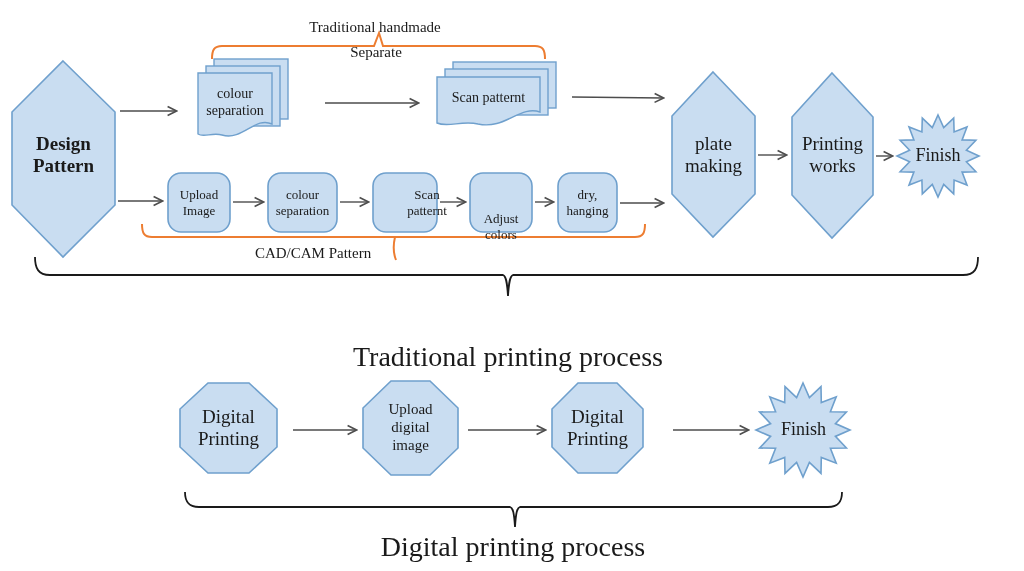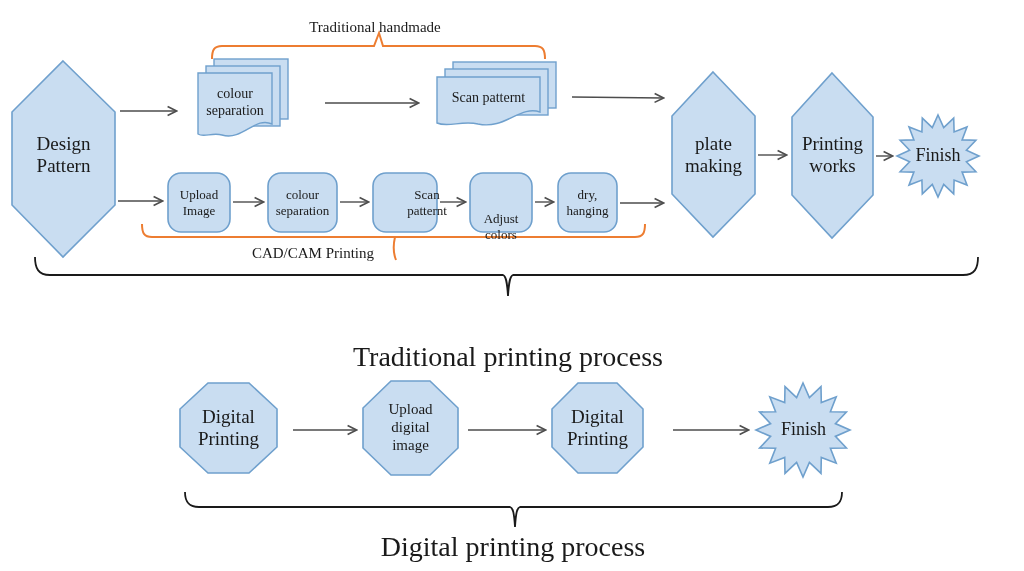--- a/index.html
+++ b/index.html
@@ -85,41 +85,42 @@
     <line class="arrow" x1="468" y1="430" x2="545" y2="430" marker-end="url(#arr)"></line>
     <line class="arrow" x1="673" y1="430" x2="748" y2="430" marker-end="url(#arr)"></line>
 
     <path class="obracket" d="M212,59 C212,50 214,46 222,46 L374,46 L379,33 L383,46 L535,46 C543,46 545,50 545,59"></path>
     <path class="obracket" d="M142,224 C142,233 144,237 152,237 L635,237 C643,237 645,233 645,224 M395,237 Q392,250 396,260"></path>
 
     <path class="brace" d="M35,257 C35,268 38,275 50,275 L503,275 C506,276 507,281 508,296 C509,281 510,276 513,275 L963,275 C975,275 978,268 978,257"></path>
     <path class="brace" d="M185,492 C185,501 188,507 199,507 L510,507 C513,508 514,512 515,527 C516,512 517,508 520,507 L828,507 C839,507 842,501 842,492"></path>
   </svg>
 
-  <div class="lbl f19" style="left:12px;top:105px;width:103px;height:100px;">Design
+  <div class="lbl f19" style="left:12px;top:105px;width:103px;height:100px;font-weight:bold;">Design
 Pattern</div>
 
   <div class="lbl f15" style="left:280px;top:19px;width:190px;height:18px;">Traditional handmade</div>
+  <div class="lbl f15" style="left:300px;top:44px;width:152px;height:18px;">Separate</div>
 
   <div class="lbl f14" style="left:198px;top:78px;width:74px;height:50px;">colour
 separation</div>
   <div class="lbl f14" style="left:437px;top:81px;width:103px;height:34px;">Scan patternt</div>
 
   <div class="lbl f13" style="left:168px;top:173px;width:62px;height:59px;">Upload
 Image</div>
   <div class="lbl f13" style="left:268px;top:173px;width:69px;height:59px;">colour
 separation</div>
   <div class="lbl f13" style="left:373px;top:173px;width:64px;height:59px;margin-left:22px;">Scan
 patternt</div>
   <div class="lbl f13" style="left:470px;top:173px;width:62px;height:59px;margin-top:24px;">Adjust
 colors</div>
   <div class="lbl f13" style="left:558px;top:173px;width:59px;height:59px;">dry,
 hanging</div>
 
-  <div class="lbl f15" style="left:230px;top:245px;width:166px;height:18px;">CAD/CAM Printing</div>
+  <div class="lbl f15" style="left:230px;top:245px;width:166px;height:18px;">CAD/CAM Pattern</div>
 
   <div class="lbl f17" style="left:672px;top:100px;width:83px;height:110px;">plate
 making</div>
   <div class="lbl f17" style="left:792px;top:100px;width:81px;height:110px;">Printing
 works</div>
   <div class="lbl f18" style="left:898px;top:126px;width:80px;height:60px;">Finish</div>
 
   <div class="lbl title" style="left:258px;top:298px;width:500px;height:38px;margin-top:40px;">Traditional printing process</div>
 
   <div class="lbl f17" style="left:180px;top:383px;width:97px;height:90px;">Digital

